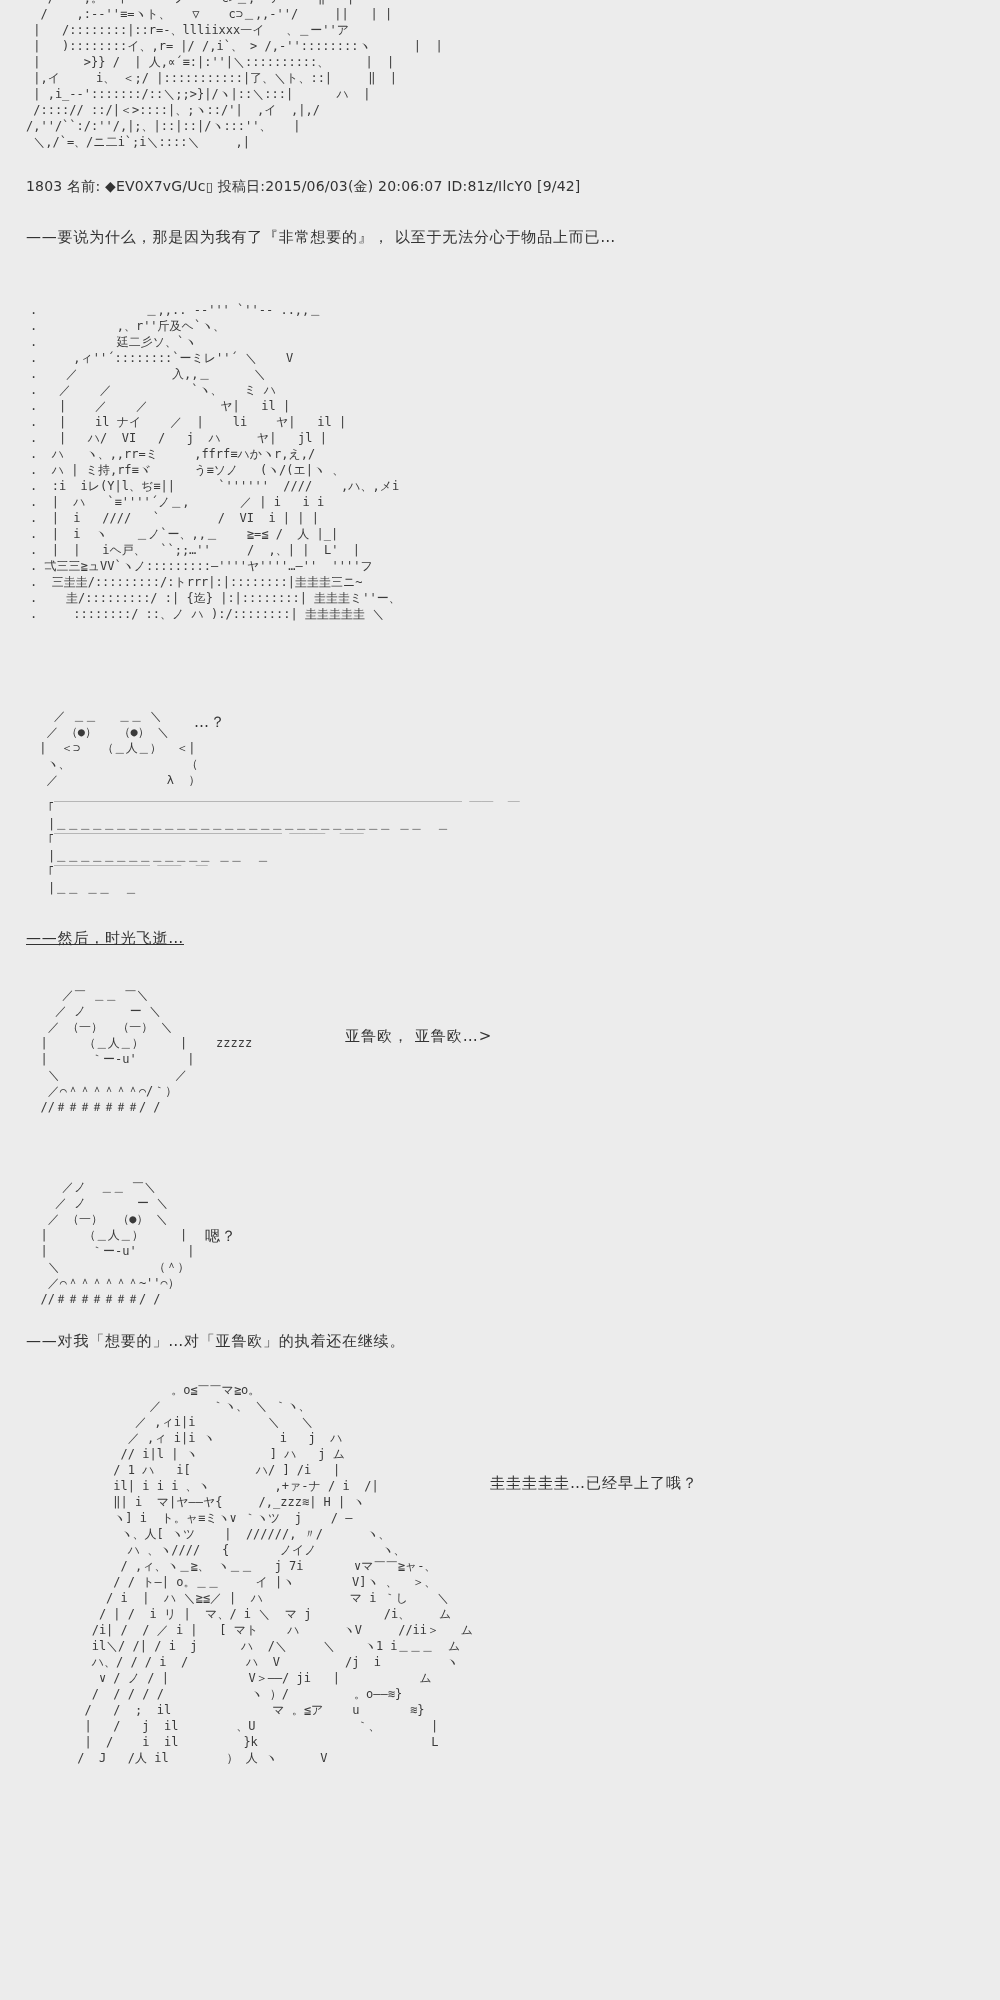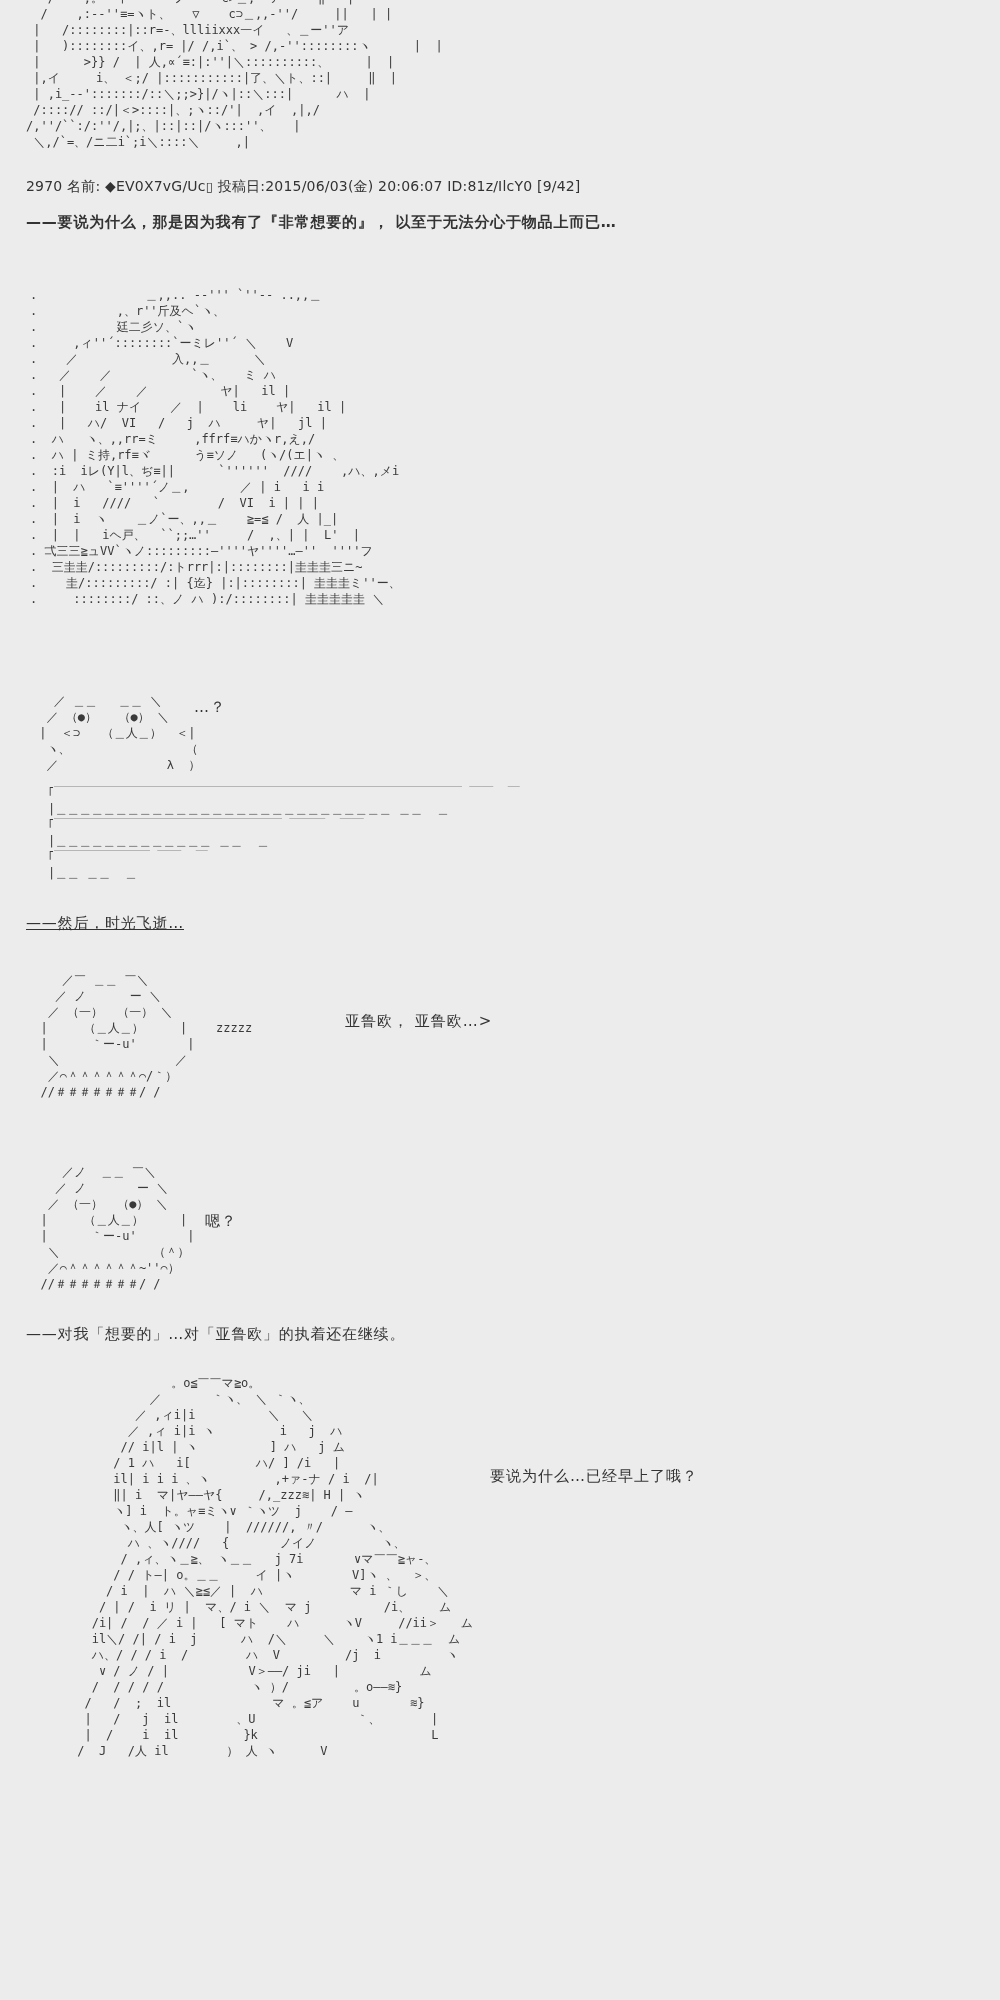--- a/index.html
+++ b/index.html
@@ -45,22 +45,22 @@
  |   )::::::::イ、,r= |/ /,i`、 &gt; /,-''::::::::ヽ      |  |
  |      &gt;}} /  | 人,∝´≡:|:''|＼::::::::::、     |  |
  |,イ     i、 ＜;/ |:::::::::::|了、＼ト、::|     ‖  |
  | ,i_-‐':::::::/::＼;;&gt;}|/ヽ|::＼:::|      ハ  |
  /::::// ::/|＜&gt;::::|、;ヽ::/'|  ,イ  ,|,/
 /,''/``:/:''/,|;、|::|::|/ヽ:::''、   |
  ＼,/`=、/ニ二i`;i＼::::＼     ,|</pre>
       </div>
     </article>
     <article class="post">
-      <div class="post-header"><span>2970</span> <span>名前:</span> <span>◆EV0X7vG/Uc</span><span class="tofu">▯</span> <span>投稿日:</span><span>2015/06/03(金) 20:06:07</span> <span>ID:81z/IlcY0</span> <span>[9/42]</span></div>
-      <div class="post-text" style="margin-top: 16px; font-weight: bold;">——要说为什么，那是因为我有了『非常想要的』， 以至于无法分心于物品上而已…</div>
+      <div class="post-header"><span>1803</span> <span>名前:</span> <span>◆EV0X7vG/Uc</span><span class="tofu">▯</span> <span>投稿日:</span><span>2015/06/03(金) 20:06:07</span> <span>ID:81z/IlcY0</span> <span>[9/42]</span></div>
+      <div class="post-text" style="margin-top: 31px;">——要说为什么，那是因为我有了『非常想要的』， 以至于无法分心于物品上而已…</div>
       <div class="aa-wrap" style="margin-top: 54px; margin-left: 4px;">
         <pre class="aa">.               ＿,,.. -‐''' `''‐- ..,,＿
 .           ,、r''斤及ヘ`ヽ、
 .           廷二彡ソ、`ヽ
 .     ,ィ''´::::::::`ーミレ''´ ＼    V
 .    ／             入,,＿      ＼
 .   ／    ／           `ヽ、   ミ ハ
 .   |    ／    ／          ヤ|   il |
 .   |    il ナイ    ／  |    li    ヤ|   il |
 .   |   ハ/  VI   /   j  ハ     ヤ|   jl |
@@ -114,21 +114,21 @@
    ／ （一）  （●） ＼
   |     （＿人＿）     |
   |      ｀ー-u'       |
    ＼             （＾）
    ／⌒＾＾＾＾＾＾~''⌒）
   //＃＃＃＃＃＃＃/ /</pre>
         <span class="bubble" style="left: 179px; top: 48px;">嗯？</span>
       </div>
     </article>
     <article class="post">
-      <div class="post-text" style="margin-top: 32px;">——对我「想要的」…对「亚鲁欧」的执着还在继续。</div>
+      <div class="post-text" style="margin-top: 24px;">——对我「想要的」…对「亚鲁欧」的执着还在继续。</div>
       <div class="aa-wrap" style="margin-top: 30px; margin-left: 44px;">
         <pre class="aa">              。o≦￣￣マ≧o。
            ／       ｀ヽ、 ＼ ｀ヽ、
          ／ ,ィi|i          ＼   ＼
         ／ ,ィ i|i ヽ         i   j  ハ
        // i|l | ヽ          ] ハ   j ム
       / 1 ハ   i[         ハ/ ] /i   |
       il| i i i 、ヽ         ,+ァ-ナ / i  /|
       ‖| i  マ|ヤ――ヤ{     /,_zzz≋| Н | ヽ
       ヽ] i  ト。ャ≡ミヽ∨ ｀ヽツ  j    / ―
@@ -140,16 +140,16 @@
     / | /  i リ |  マ、/ i ＼  マ j          /i、    ム
    /i| /  / ／ i |   [ マト    ハ      ヽV     //ii＞   ム
    il＼/ /| / i  j      ハ  /＼     ＼    ヽ1 i＿＿＿  ム
    ハ、/ / / i  /        ハ  V         /j  i         ヽ
     ∨ / ノ / |           V＞――/ ji   |           ム
    /  / / / /            ヽ ）/         。o――≋}
   /   /  ;  il              マ 。≦ア    u       ≋}
   |   /   j  il        、U              ｀、       |
   |  /    i  il         }k                        L
  /  J   /人 il        ） 人 ヽ      V</pre>
-        <span class="bubble" style="left: 420px; top: 92px;">要说为什么…已经早上了哦？</span>
+        <span class="bubble" style="left: 420px; top: 92px;">圭圭圭圭圭…已经早上了哦？</span>
       </div>
     </article>
   </div>
 
 </body></html>

